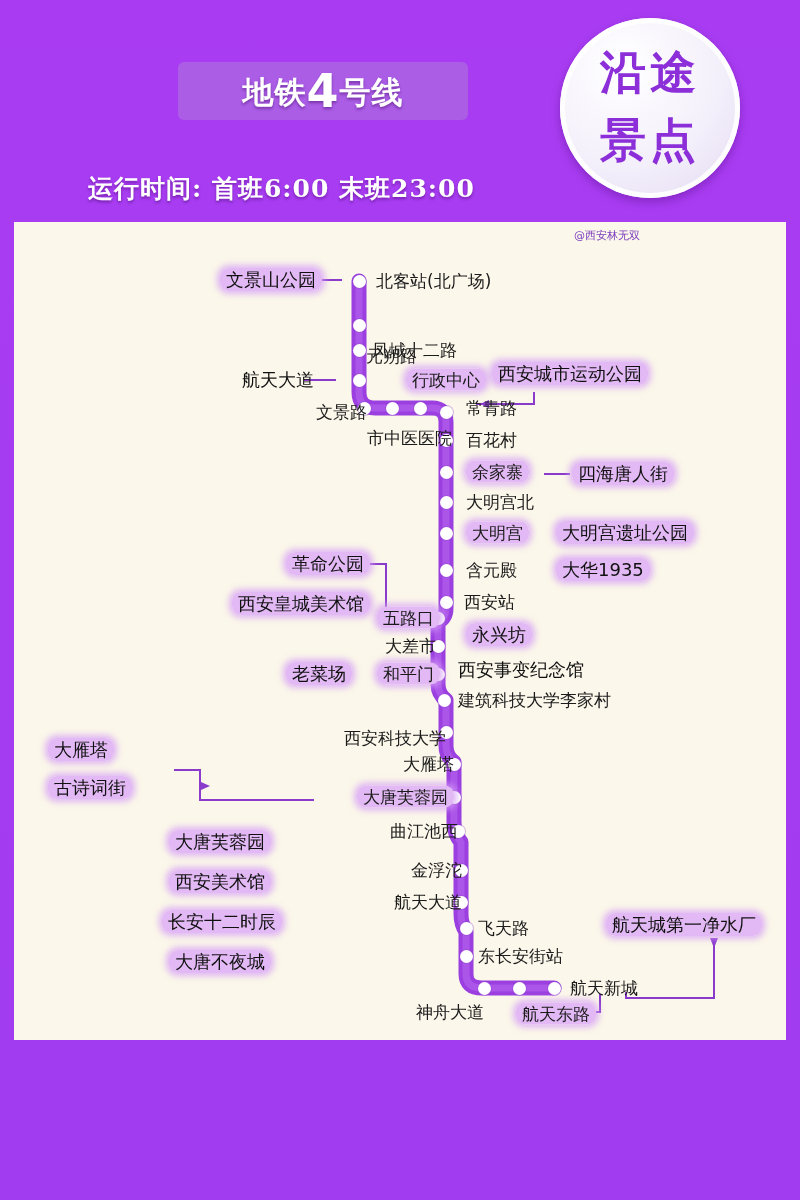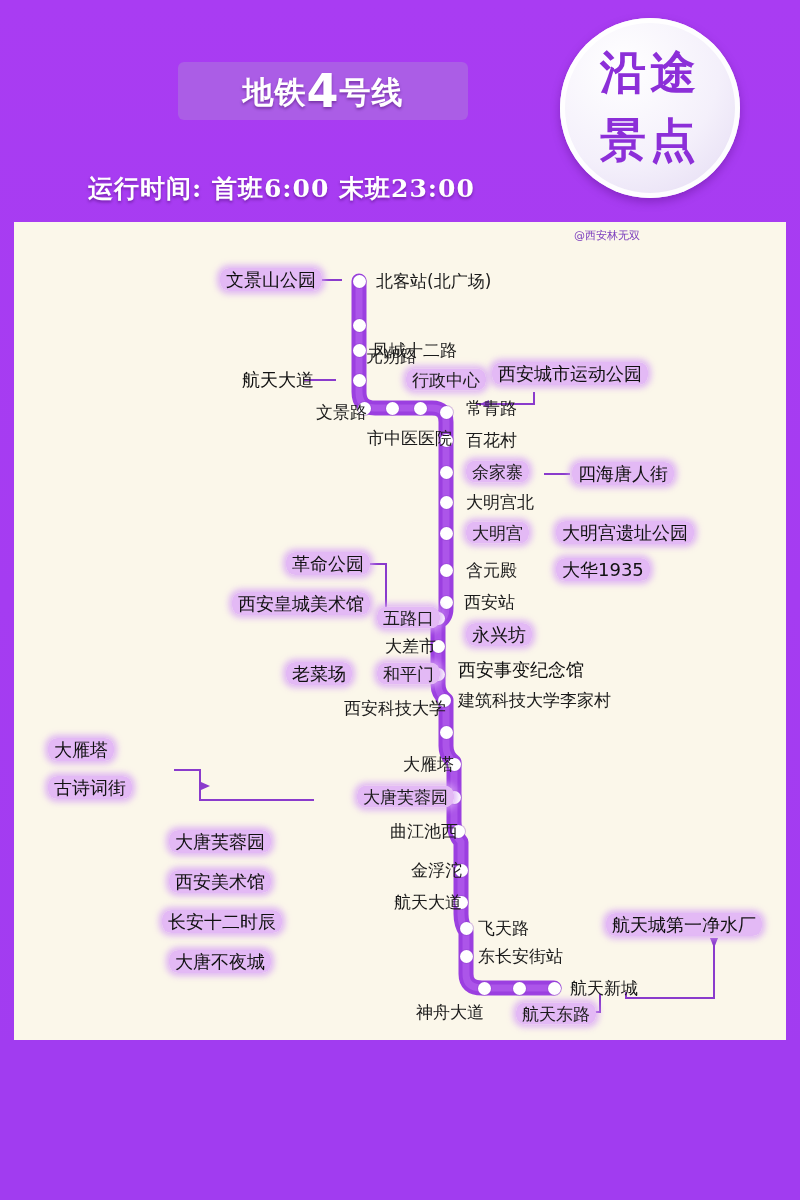--- a/index.html
+++ b/index.html
@@ -245,21 +245,21 @@
     <div class="lbl" style="left:452px; top:218px;">百花村</div>
     <div class="lbl" style="left:452px; top:250px;"><span class="hl">余家寨</span></div>
     <div class="lbl" style="left:452px; top:280px;">大明宫北</div>
     <div class="lbl" style="left:452px; top:311px;"><span class="hl">大明宫</span></div>
     <div class="lbl" style="left:452px; top:348px;">含元殿</div>
     <div class="lbl" style="left:450px; top:380px;">西安站</div>
     <div class="lbl r" style="left:418px; top:396px;"><span class="hl">五路口</span></div>
     <div class="lbl r" style="left:414px; top:424px;">大差市</div>
     <div class="lbl r" style="left:418px; top:452px;"><span class="hl">和平门</span></div>
     <div class="lbl" style="left:444px; top:478px;">建筑科技大学李家村</div>
-    <div class="lbl r" style="left:424px; top:486px;">西安科技大学</div>
+    <div class="lbl r" style="left:424px; top:516px;">西安科技大学</div>
     <div class="lbl r" style="left:432px; top:542px;">大雁塔</div>
     <div class="lbl r" style="left:432px; top:575px;"><span class="hl">大唐芙蓉园</span></div>
     <div class="lbl r" style="left:436px; top:609px;">曲江池西</div>
     <div class="lbl r" style="left:440px; top:648px;">金浮沱</div>
     <div class="lbl r" style="left:440px; top:680px;">航天大道</div>
     <div class="lbl" style="left:464px; top:706px;">飞天路</div>
     <div class="lbl" style="left:464px; top:734px;">东长安街站</div>
     <div class="lbl" style="left:556px; top:766px;">航天新城</div>
     <div class="lbl r" style="left:462px; top:790px;">神舟大道</div>
     <div class="lbl c" style="left:542px; top:792px;"><span class="hl">航天东路</span></div>

